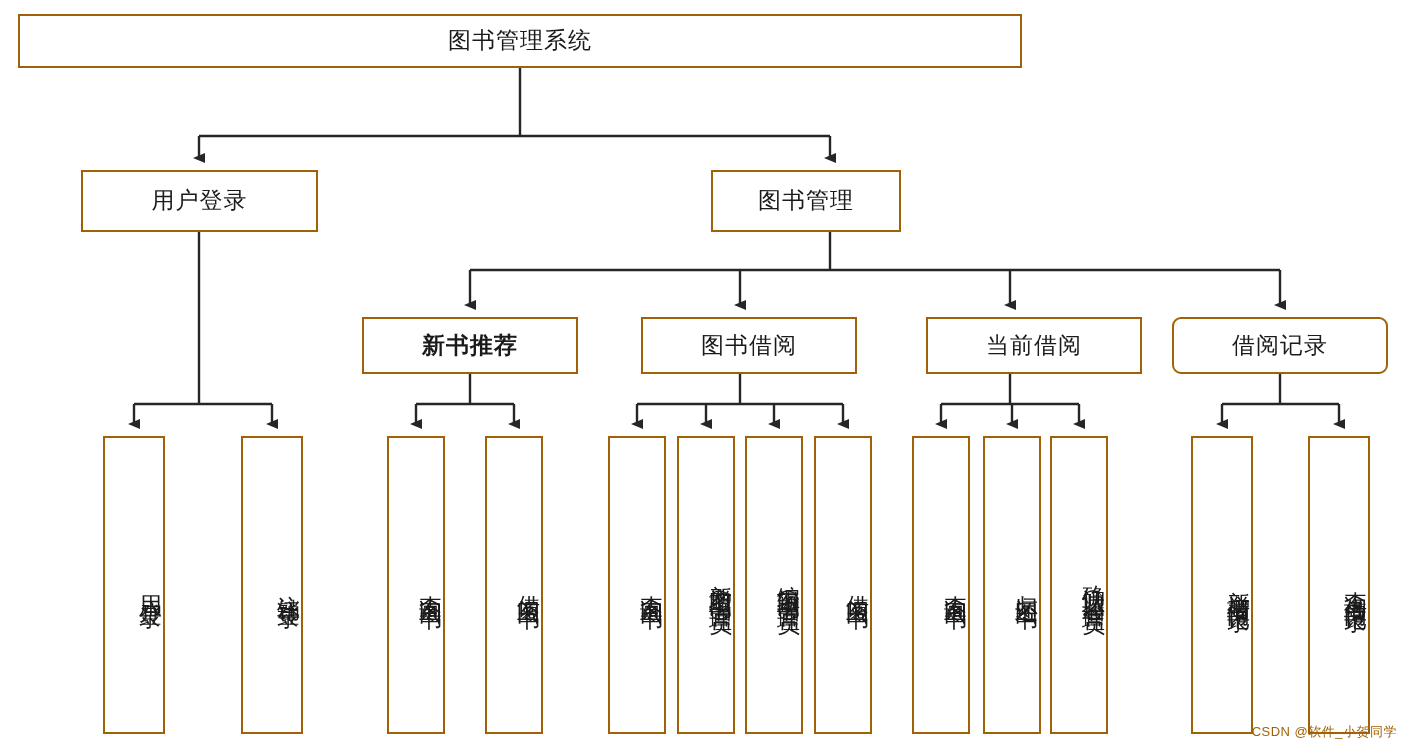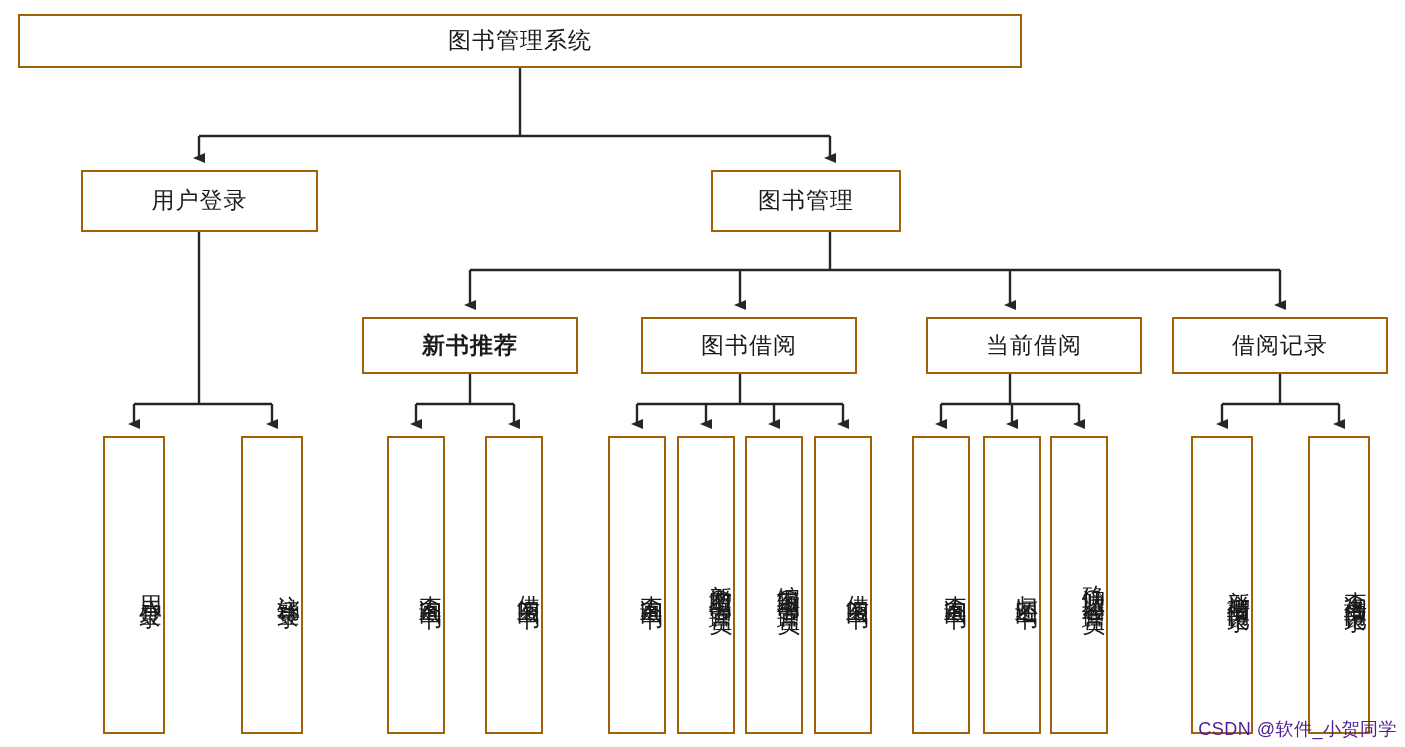--- a/index.html
+++ b/index.html
@@ -57,22 +57,22 @@
     text-orientation: upright;
     white-space: nowrap;
   }
   .node-label {
     display: block;
   }
   #watermark {
     position: absolute;
     right: 8px;
     bottom: 6px;
-    font-size: 18px;
-    color: #4c1d95;
+    font-size: 13px;
+    color: #a16207;
     letter-spacing: 0.5px;
     white-space: nowrap;
     pointer-events: none;
   }
 </style>
 </head>
 <body>
 
 <div id="diagram-root">
 
@@ -139,21 +139,21 @@
 
   <div class="node horizontal" style="left:362px; top:317px; width:216px; height:57px;font-weight:bold;">
     <span class="node-label">新书推荐</span>
   </div>
   <div class="node horizontal" style="left:632px; top:317px; width:216px; height:57px;margin-left:9px;">
     <span class="node-label">图书借阅</span>
   </div>
   <div class="node horizontal" style="left:902px; top:317px; width:216px; height:57px;margin-left:24px;">
     <span class="node-label">当前借阅</span>
   </div>
-  <div class="node horizontal" style="left:1172px; top:317px; width:216px; height:57px;">
+  <div class="node horizontal" style="left:1172px; top:317px; width:216px; height:57px;border-radius:9px;">
     <span class="node-label">借阅记录</span>
   </div>
 
   <div class="node vertical" style="left:103px; top:436px; width:62px; height:298px;">
     <span class="node-label">用户登录</span>
   </div>
   <div class="node vertical" style="left:241px; top:436px; width:62px; height:298px;">
     <span class="node-label">注销登录</span>
   </div>
 

